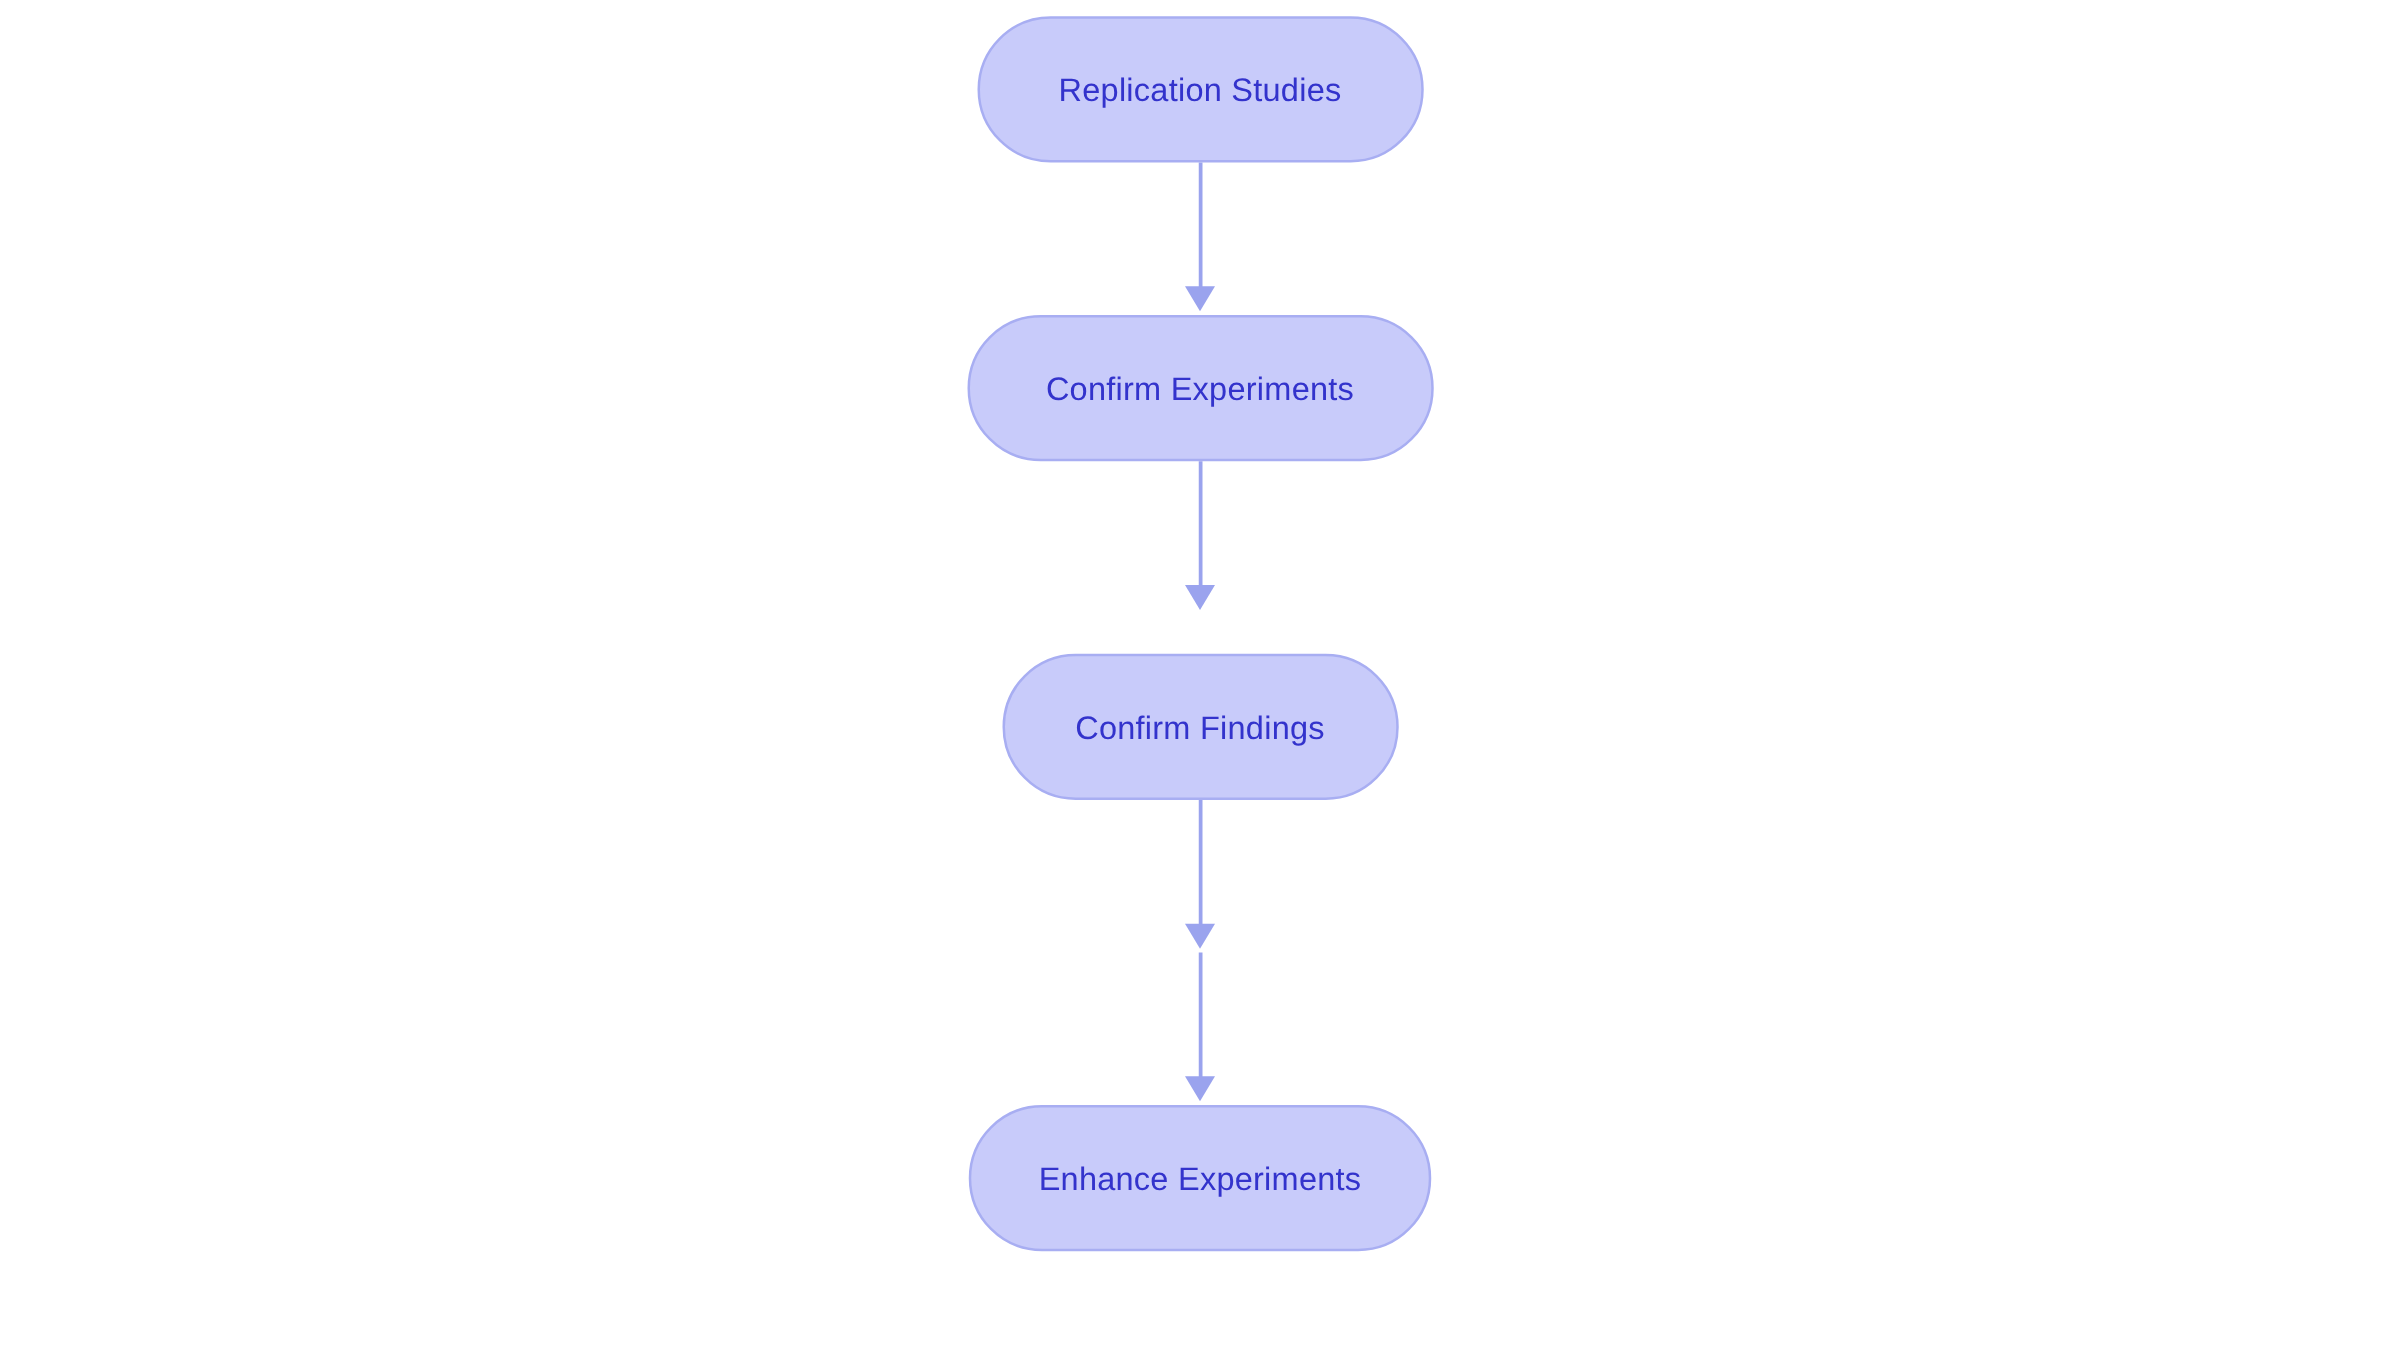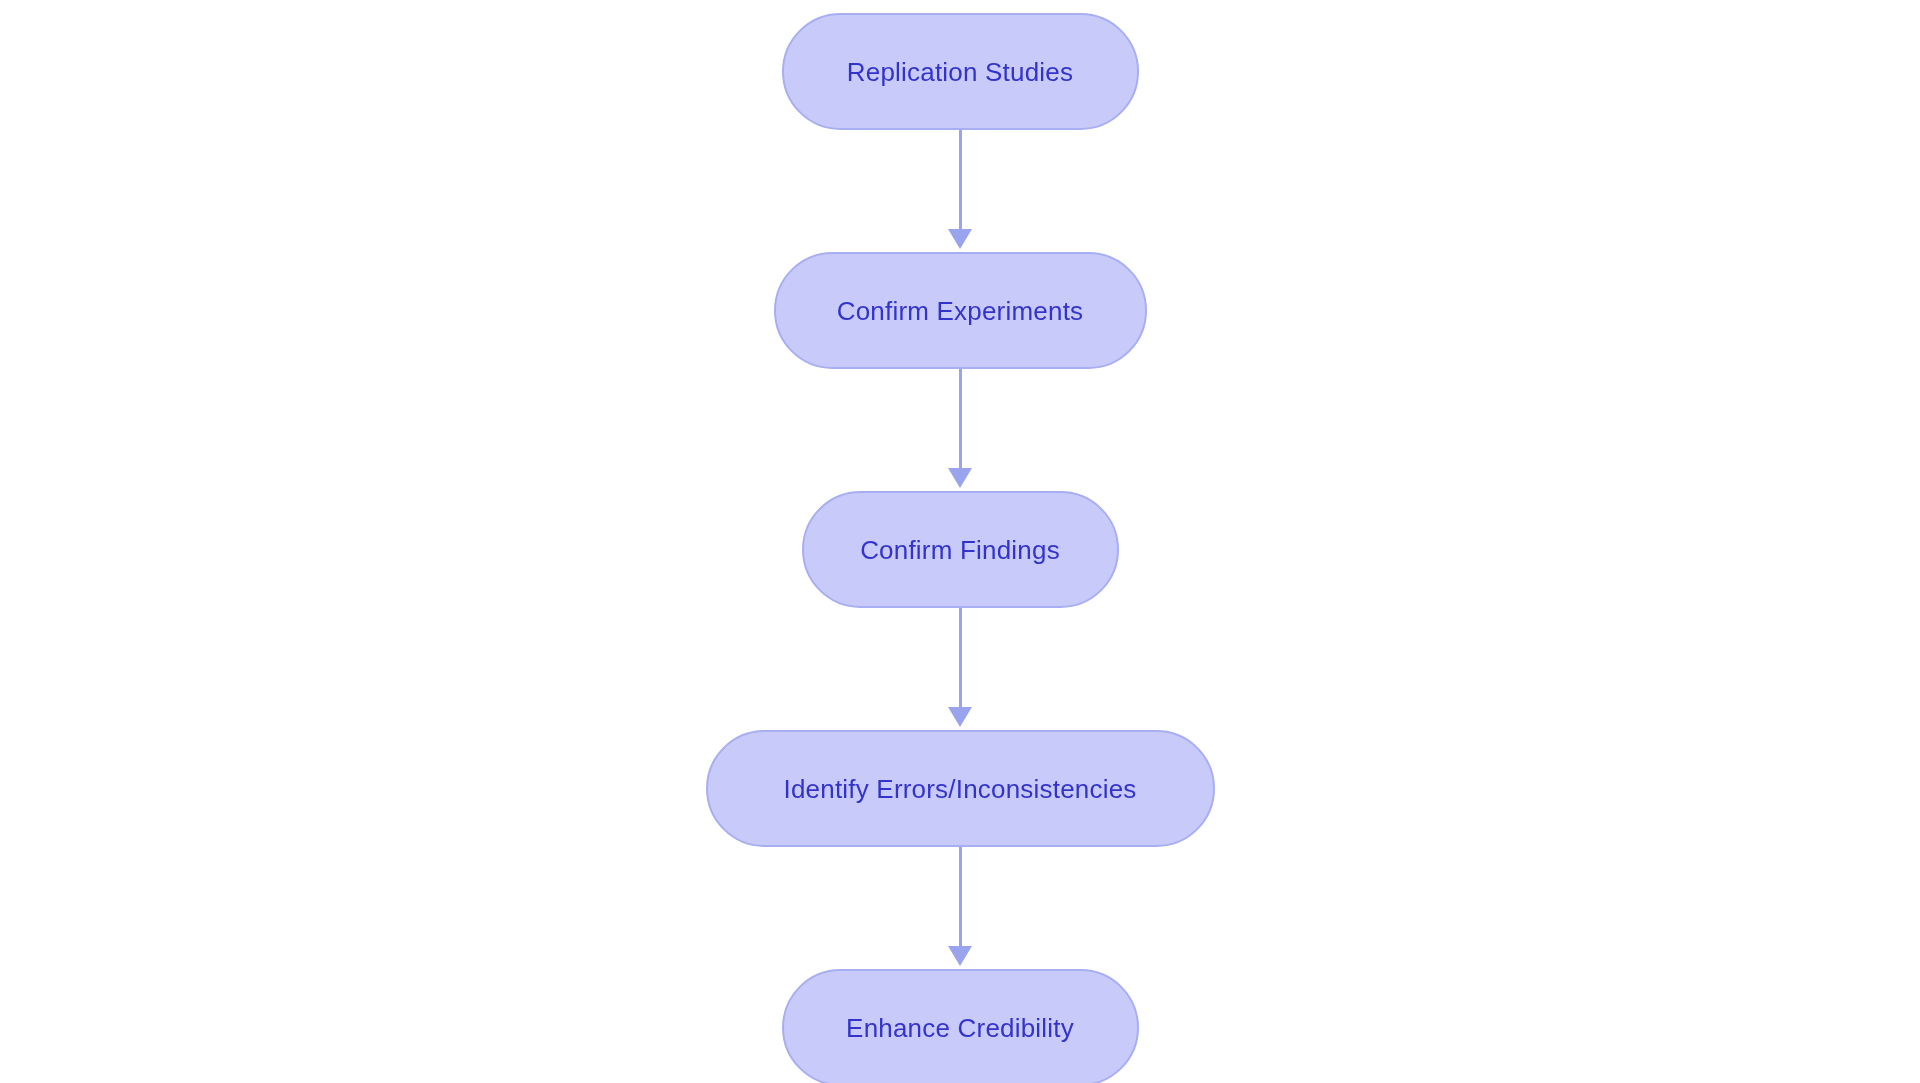--- a/index.html
+++ b/index.html
@@ -84,21 +84,21 @@
     border-left: 12px solid transparent;
     border-right: 12px solid transparent;
     border-top: 20px solid #9aa3ee;
     flex: 0 0 auto;
     margin-top: -1px;
   }
 
   
   .node-w-1 { min-width: 357px; }
   .node-w-2 { min-width: 373px; }
-  .node-w-3 { min-width: 317px; }
+  .node-w-3 { min-width: 317px; margin-top: 32px; }
   .node-w-4 { min-width: 509px; }
   .node-w-5 { min-width: 357px; }
 </style>
 </head>
 <body>
 
 <div id="flowchart-canvas">
   <div class="flow-column">
 
     <div class="flow-node node-w-1">
@@ -121,27 +121,24 @@
 
     <div class="flow-node node-w-3">
       <span class="flow-node-label">Confirm Findings</span>
     </div>
 
     <div class="flow-connector">
       <div class="connector-line"></div>
       <div class="connector-arrowhead"></div>
     </div>
 
-    <div class="flow-node node-w-4">
-      <span class="flow-node-label">Identify Errors/Inconsistencies</span>
-    </div>
 
     <div class="flow-connector">
       <div class="connector-line"></div>
       <div class="connector-arrowhead"></div>
     </div>
 
     <div class="flow-node node-w-5">
-      <span class="flow-node-label">Enhance Credibility</span>
+      <span class="flow-node-label">Enhance Experiments</span>
     </div>
 
   </div>
 </div>
 
 </body></html>

